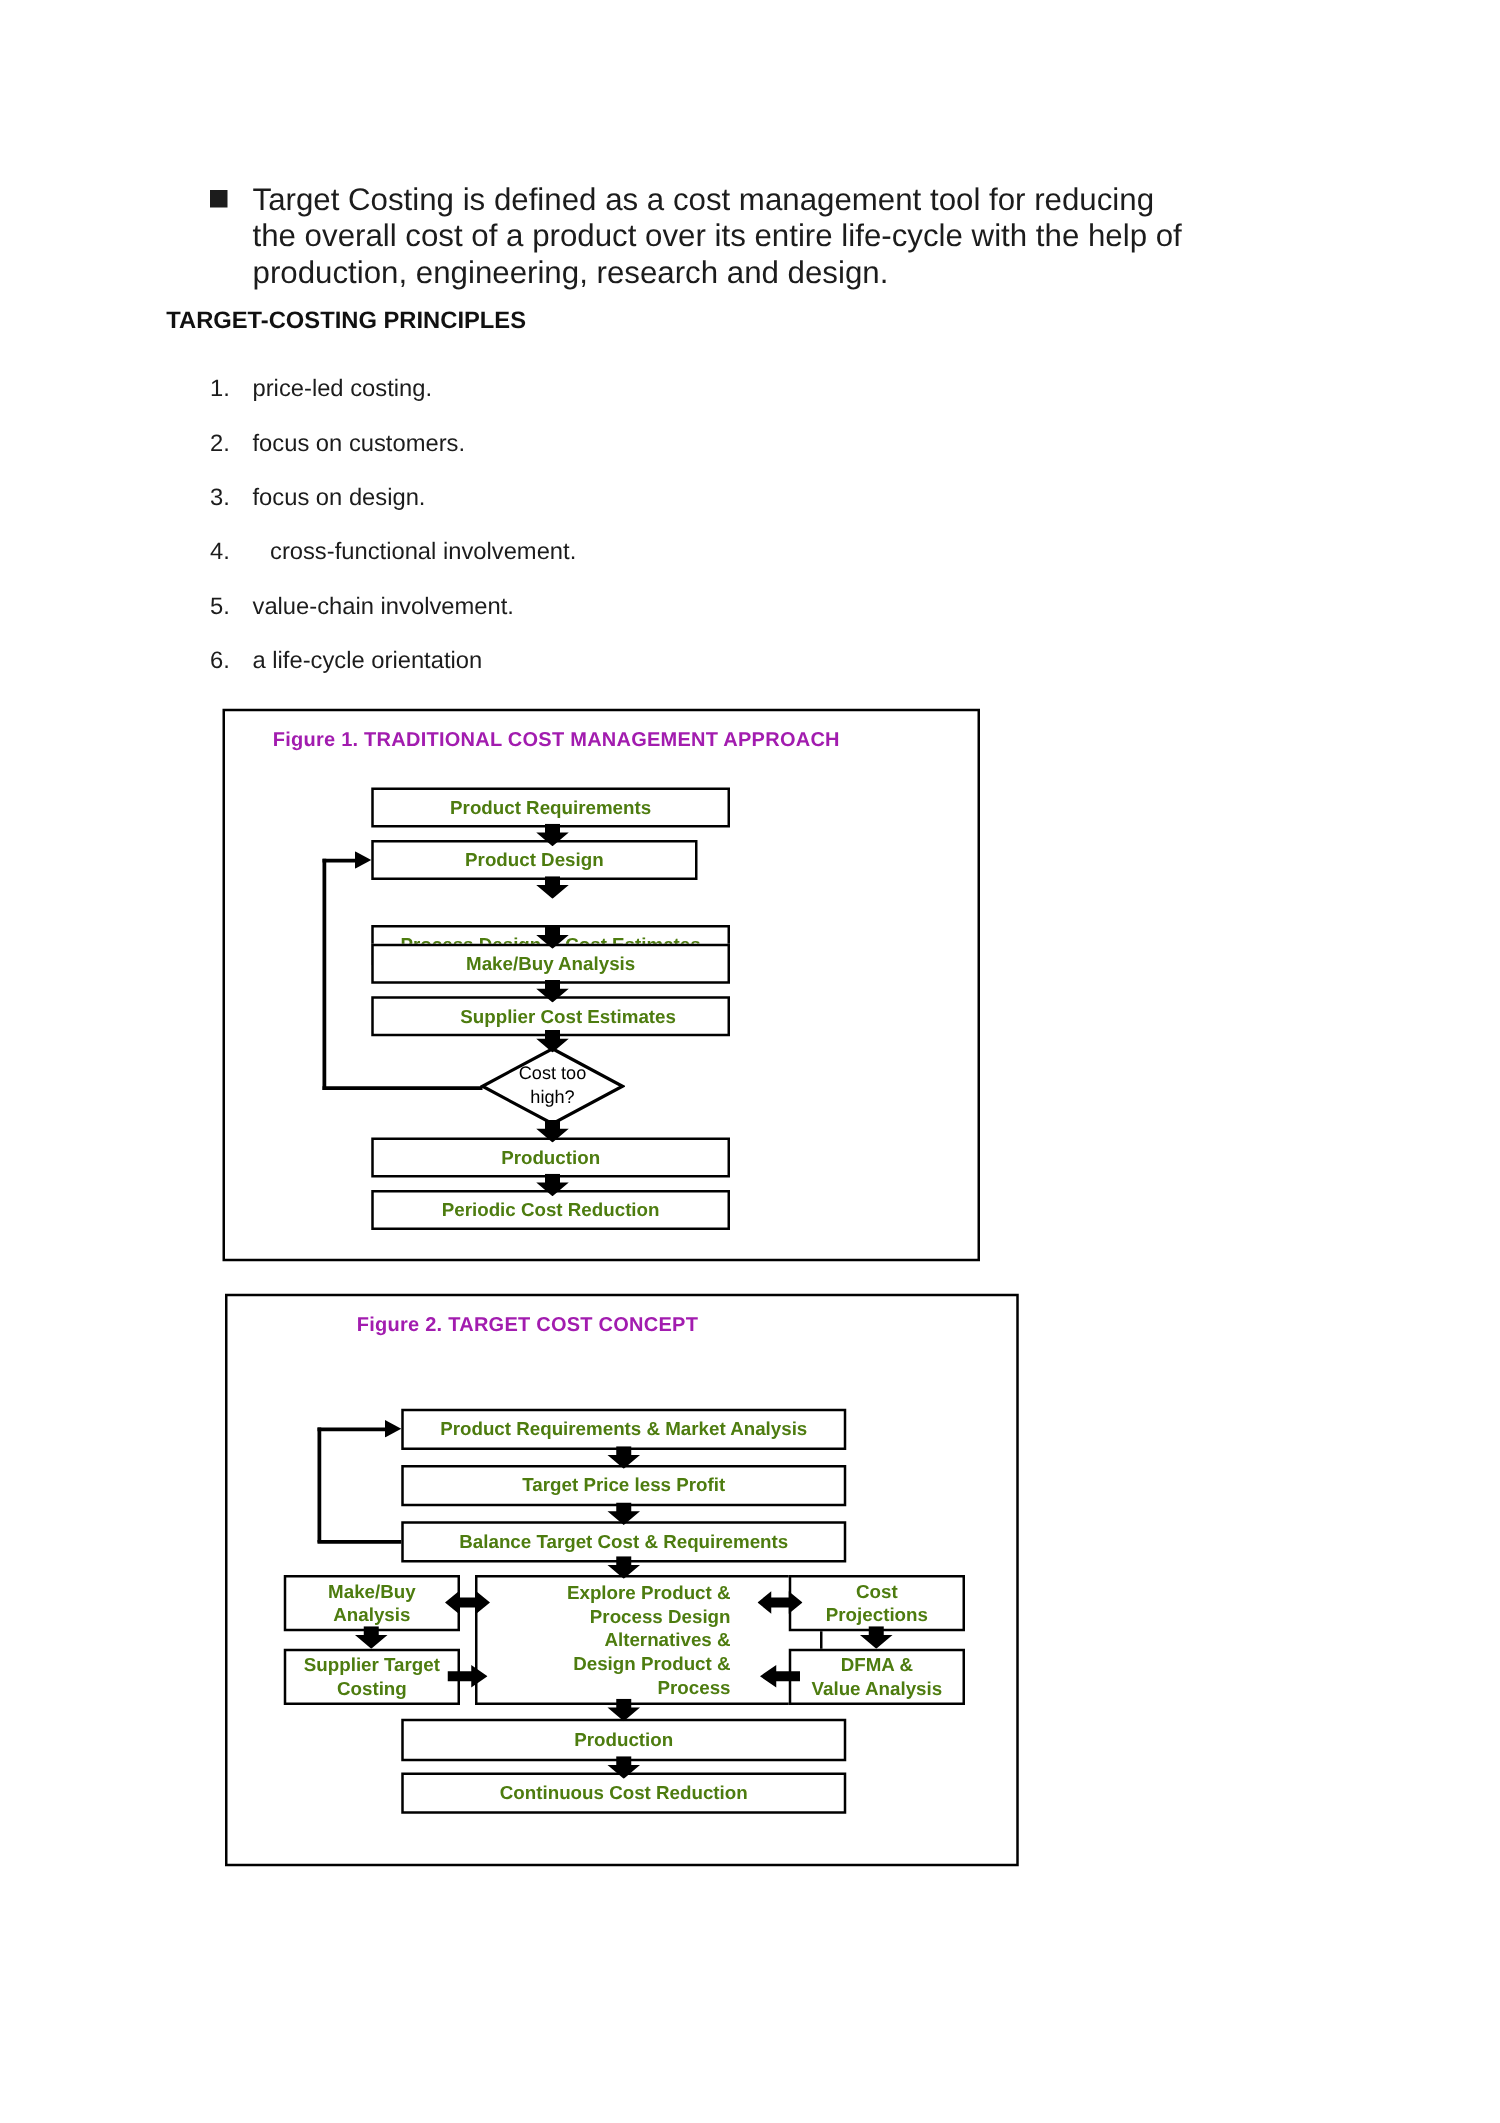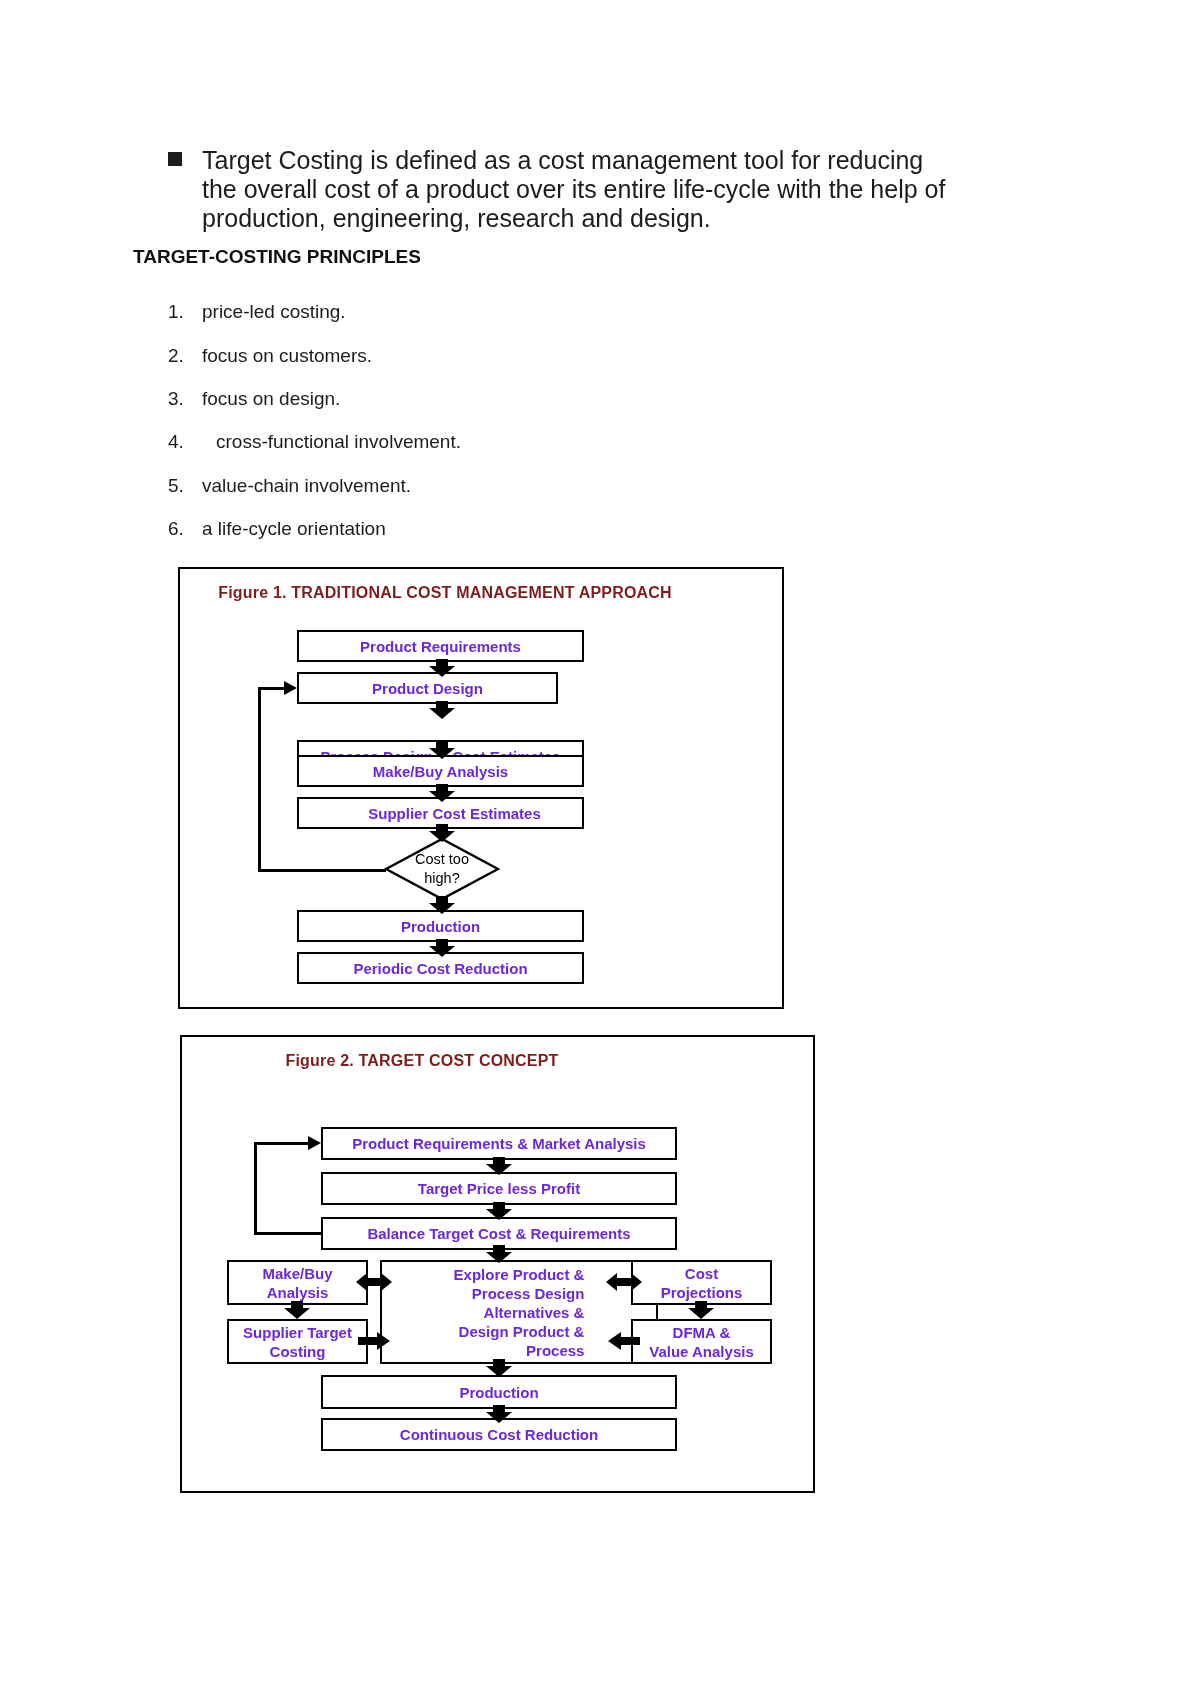--- a/index.html
+++ b/index.html
@@ -10,25 +10,25 @@
   }
   .abs{position:absolute;}
   
   .para{font-size:25px;line-height:29px;color:#1c1c1c;}
   .bullet-sq{width:14px;height:14px;background:#1c1c1c;display:block;}
   .heading{font-size:19px;font-weight:bold;color:#111;}
   .li-num{font-size:19px;color:#1c1c1c;}
   .li-text{font-size:19px;color:#1c1c1c;}
   
   .fig{border:2.5px solid #000;box-sizing:border-box;background:#fff;}
-  .fig-title{font-size:16px;font-weight:bold;color:#7f1d1d;text-align:center;letter-spacing:.2px;}
+  .fig-title{font-size:16px;font-weight:bold;color:#a21caf;text-align:center;letter-spacing:.2px;}
   .node{
     border:2px solid #000;box-sizing:border-box;background:#fff;
     display:flex;align-items:center;justify-content:center;text-align:center;
-    font-size:15px;font-weight:bold;color:#6d28d9;line-height:19px;
+    font-size:15px;font-weight:bold;color:#4d7c0f;line-height:19px;
   }
   .ml{white-space:pre-line;}
   .line{background:#000;}
   .diamond-text{
     display:flex;align-items:center;justify-content:center;text-align:center;
     font-size:14.5px;font-weight:normal;color:#000;line-height:19px;
   }
   svg{display:block;}
 </style>
 </head>

